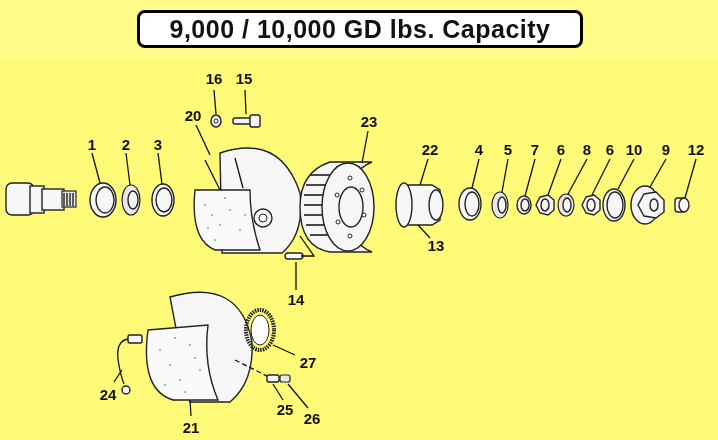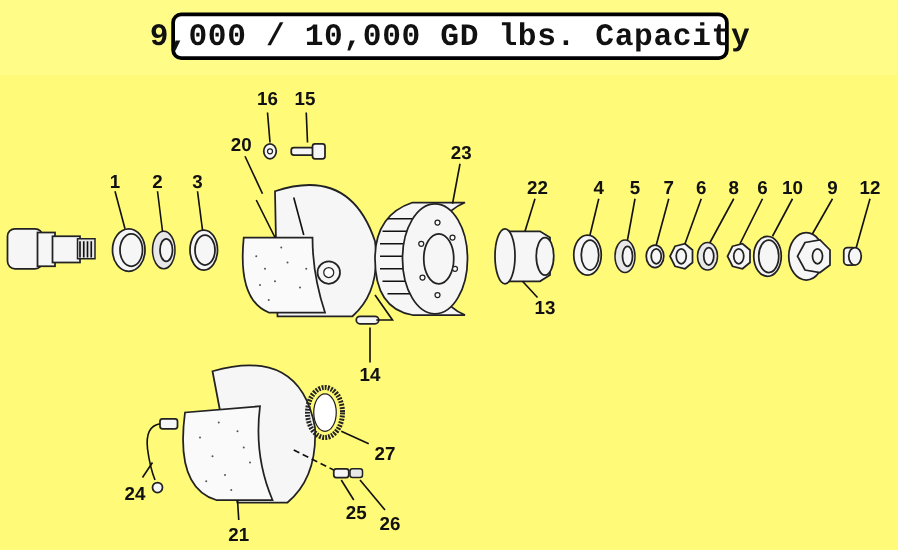--- a/index.html
+++ b/index.html
@@ -1,19 +1,19 @@
 <!DOCTYPE html>
 <html><head>
 <meta charset="utf-8">
 <style>
   html, body { margin:0; padding:0; }
   body { width:718px; height:440px; background:#FFFA78; overflow:hidden; position:relative; font-family:"Liberation Sans", sans-serif; }
   .topband { position:absolute; left:0; top:0; width:718px; height:60px; background:#FFFC88; }
   .title-box { position:absolute; left:137px; top:10px; width:446px; height:38px; background:#fff; border:3px solid #000; border-radius:8px; box-sizing:border-box; display:flex; align-items:center; justify-content:center; }
-  .title-text { font-family:Liberation Mono, monospace; font-weight:bold; font-size:25px; color:#111; letter-spacing:0.5px; white-space:nowrap; }
+  .title-text { font-family:Liberation Sans, sans-serif; font-weight:bold; font-size:25px; color:#111; letter-spacing:0.5px; white-space:nowrap; }
   svg { position:absolute; left:0; top:0; }
   .lbl { font-family:"Liberation Sans", sans-serif; font-weight:bold; font-size:15px; fill:#111; }
   .ln { stroke:#111; stroke-width:1.3; fill:none; }
   .part { stroke:#222; stroke-width:1.4; fill:#f6f6f6; }
   .part2 { stroke:#222; stroke-width:1.2; fill:#e8e8e8; }
   .lining { stroke:#222; stroke-width:1.4; fill:#fafafa; }
 </style>
 </head>
 <body>
 

